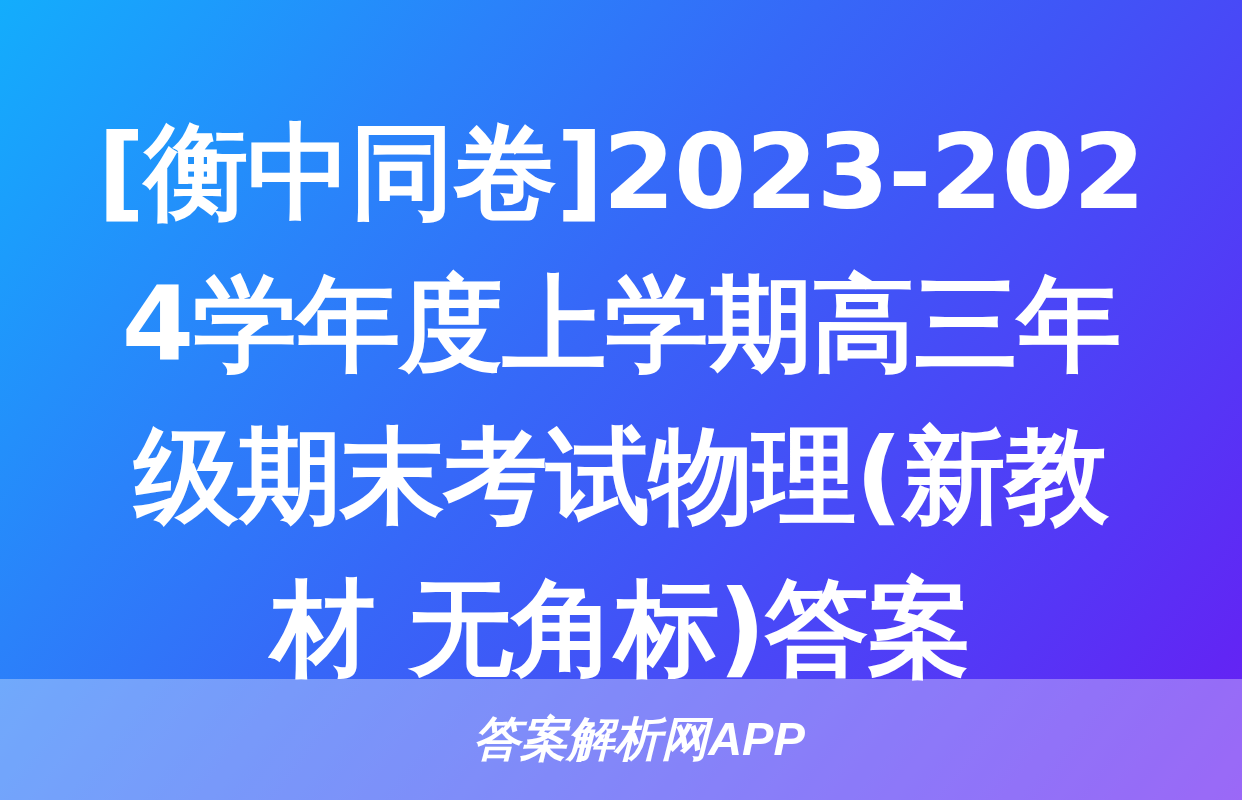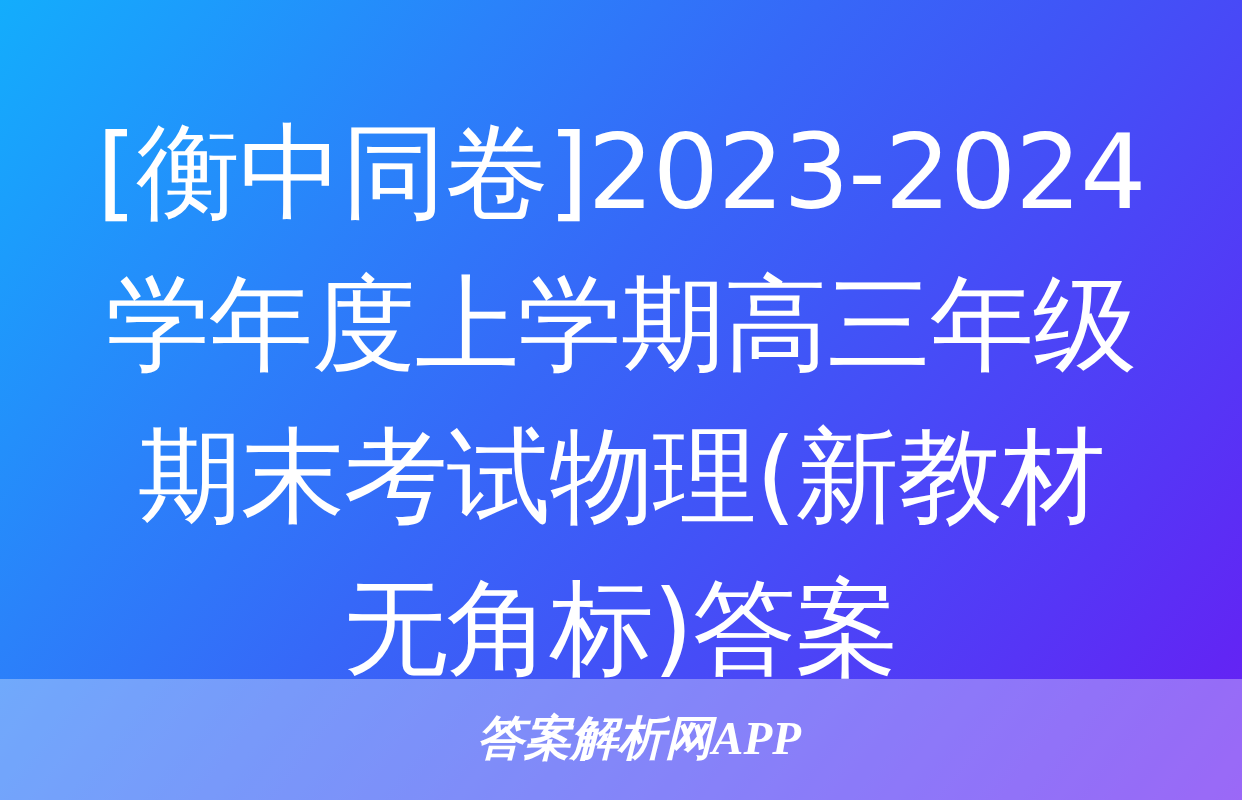--- a/index.html
+++ b/index.html
@@ -35,21 +35,21 @@
   
   #title-block {
     position: absolute;
     left: 84px;
     top: 96px;
     width: 1074px;
     text-align: center;
     color: #ffffff;
     font-size: 104px;
     line-height: 152px;
-    font-weight: 400;
+    font-weight: 700;
     letter-spacing: -1px;
     font-family: "DejaVu Sans", "Liberation Sans", sans-serif;
     word-break: break-all;
     text-rendering: optimizeLegibility;
     white-space: pre-wrap;
   }
 
   
   #footer-band {
     position: absolute;
@@ -62,21 +62,21 @@
     align-items: center;
     justify-content: center;
   }
 
   #footer-text {
     color: #ffffff;
     font-size: 47px;
     font-weight: 700;
     font-style: italic;
     letter-spacing: 0px;
-    font-family: Liberation Serif, serif;
+    font-family: Liberation Sans, sans-serif;
     line-height: 1;
     transform: translateY(-1px);
     white-space: nowrap;
     margin-left: 36px;
   }
 </style>
 </head>
 <body>
 
 <div id="poster">

